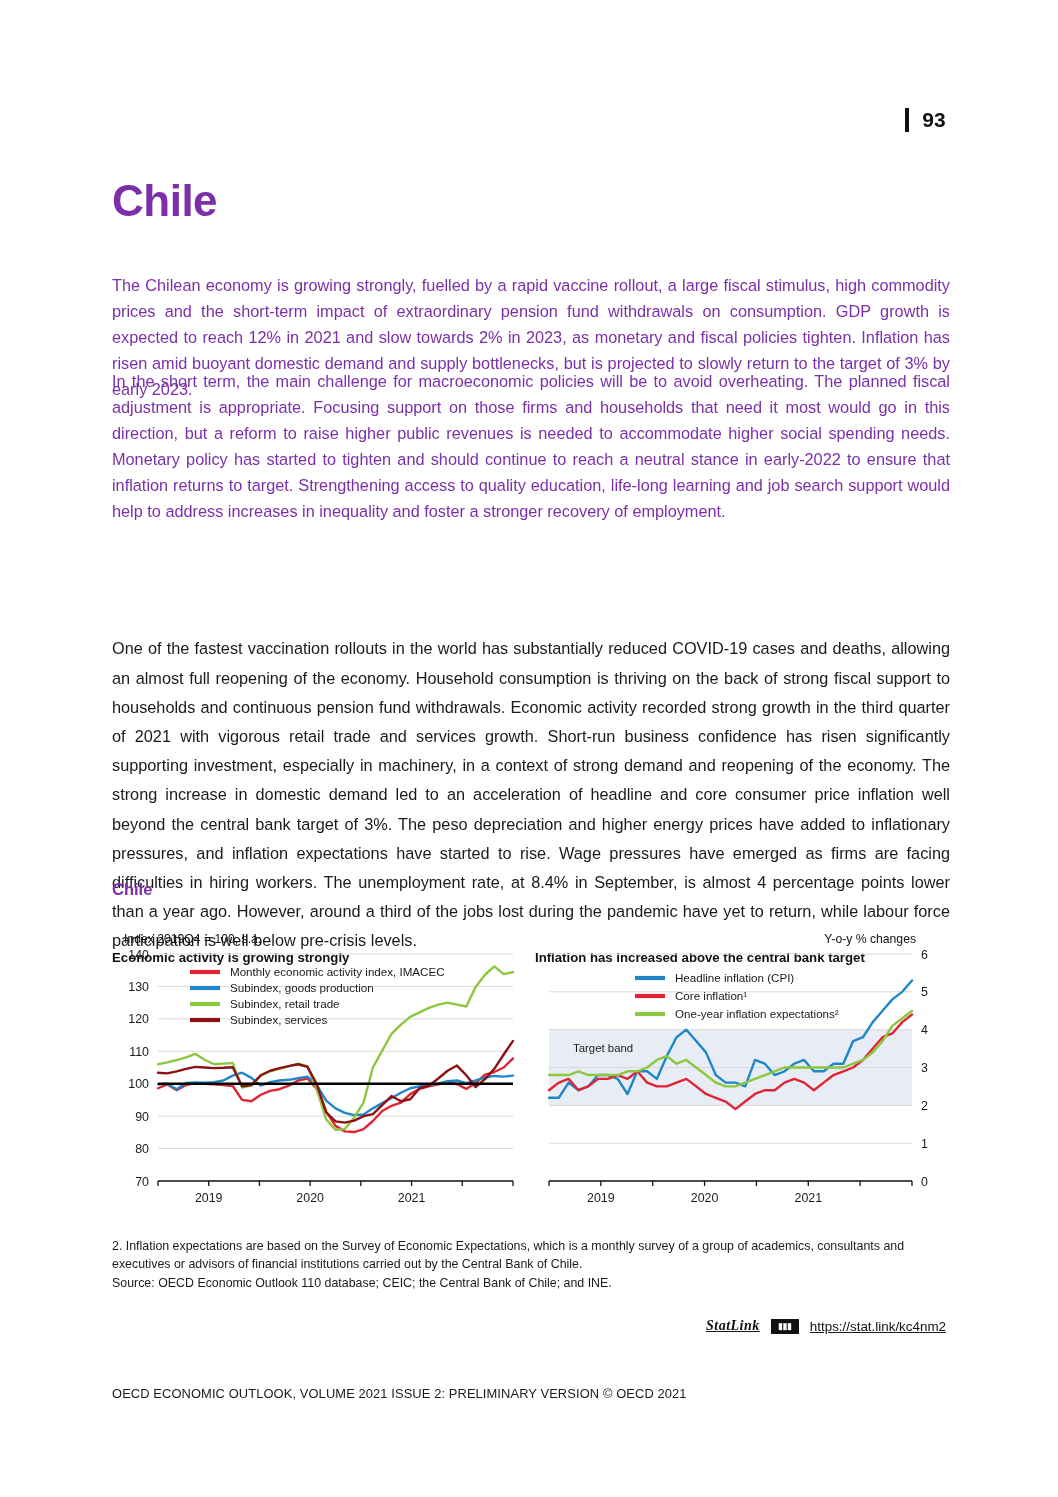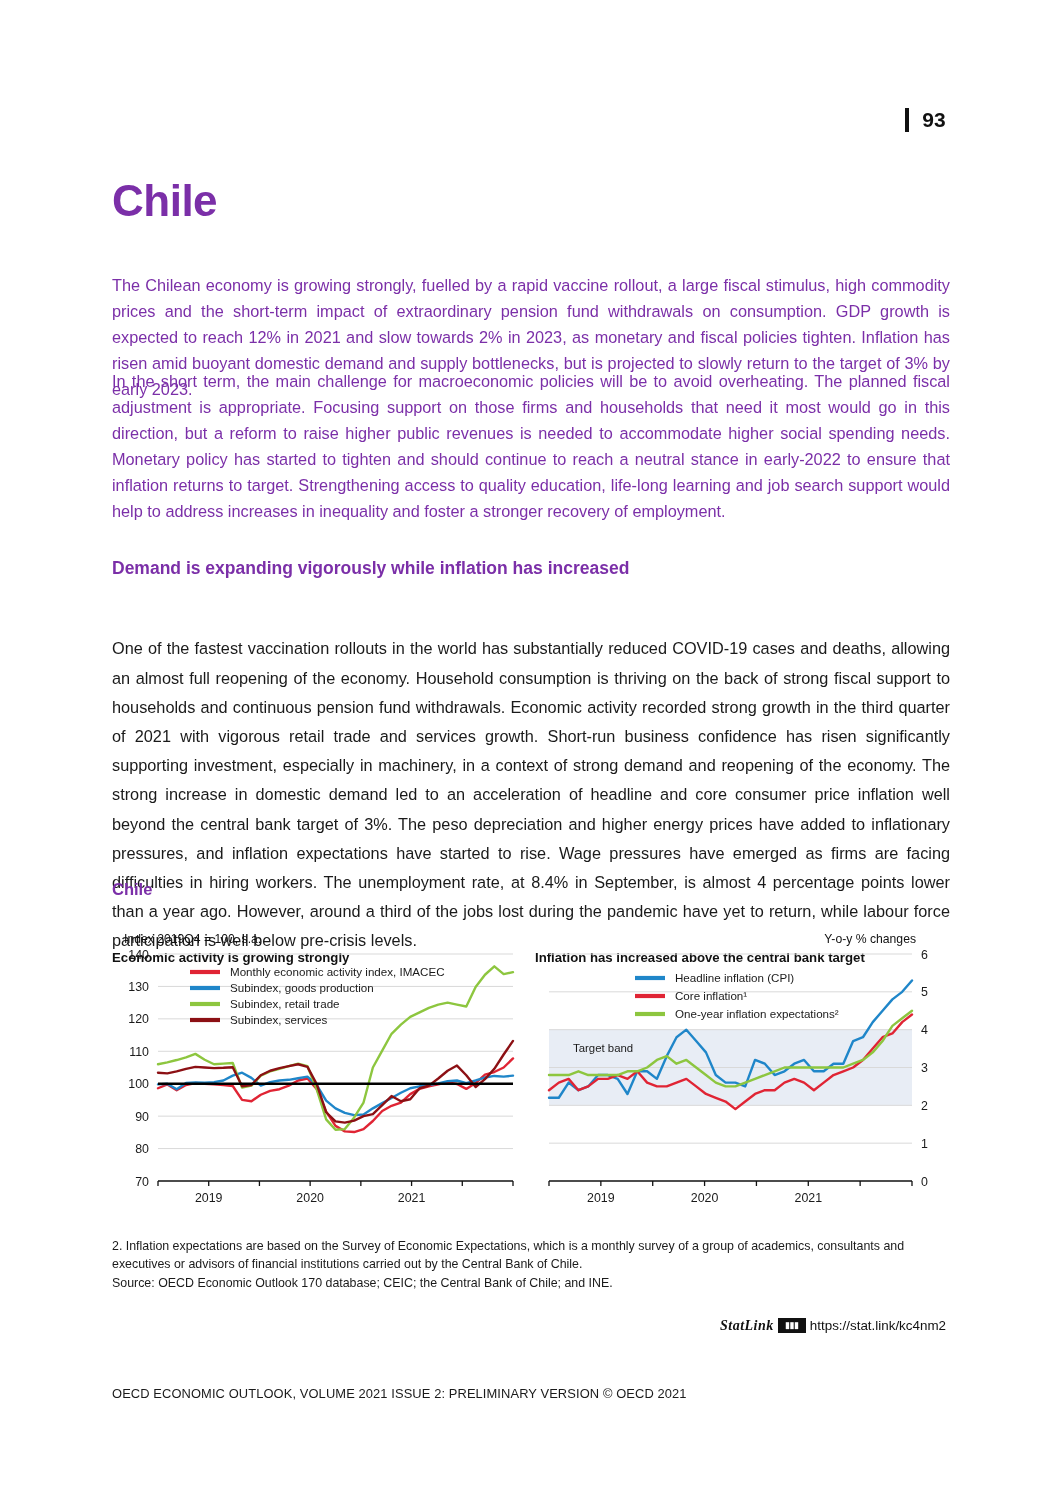--- a/index.html
+++ b/index.html
@@ -77,21 +77,21 @@
 
   
   .notes{
     position:absolute; left:112px; top:1237px; width:845px;
     font-size:12.4px; line-height:18.4px; color:#1a1a1a;
   }
   .notes div{ margin:0; }
 
   .statlink{
     position:absolute; right:112px; top:1318px;
-    display:flex; align-items:flex-start; gap:4px;
+    display:flex; align-items:center; gap:11px;text-decoration:underline;
   }
   .statlink-word{
     font-family:"Liberation Serif", serif;
     font-style:italic; font-weight:bold; font-size:14px;
     letter-spacing:.5px; color:#111;
   }
   .statlink-glyph{
     width:28px; height:15px; background:#111; color:#fff;
     font-size:9px; line-height:15px; text-align:center;
     font-family:"Liberation Sans", sans-serif; letter-spacing:-.5px;
@@ -111,21 +111,20 @@
   <div class="pagenum-wrap">
     <span class="pagenum-bar"></span>
     <span class="pagenum">93</span>
   </div>
 
   <h1 class="country-title">Chile</h1>
 
   <p class="lead p1">The Chilean economy is growing strongly, fuelled by a rapid vaccine rollout, a large fiscal stimulus, high commodity prices and the short-term impact of extraordinary pension fund withdrawals on consumption. GDP growth is expected to reach 12% in 2021 and slow towards 2% in 2023, as monetary and fiscal policies tighten. Inflation has risen amid buoyant domestic demand and supply bottlenecks, but is projected to slowly return to the target of 3% by early 2023.</p>
   <p class="lead p2">In the short term, the main challenge for macroeconomic policies will be to avoid overheating. The planned fiscal adjustment is appropriate. Focusing support on those firms and households that need it most would go in this direction, but a reform to raise higher public revenues is needed to accommodate higher social spending needs. Monetary policy has started to tighten and should continue to reach a neutral stance in early-2022 to ensure that inflation returns to target. Strengthening access to quality education, life-long learning and job search support would help to address increases in inequality and foster a stronger recovery of employment.</p>
 
-  <h2 class="subhead">Demand is expanding vigorously while inflation has increased</h2>
 
   <p class="body-par">One of the fastest vaccination rollouts in the world has substantially reduced COVID-19 cases and deaths, allowing an almost full reopening of the economy. Household consumption is thriving on the back of strong fiscal support to households and continuous pension fund withdrawals. Economic activity recorded strong growth in the third quarter of 2021 with vigorous retail trade and services growth. Short-run business confidence has risen significantly supporting investment, especially in machinery, in a context of strong demand and reopening of the economy. The strong increase in domestic demand led to an acceleration of headline and core consumer price inflation well beyond the central bank target of 3%. The peso depreciation and higher energy prices have added to inflationary pressures, and inflation expectations have started to rise. Wage pressures have emerged as firms are facing difficulties in hiring workers. The unemployment rate, at 8.4% in September, is almost 4 percentage points lower than a year ago. However, around a third of the jobs lost during the pandemic have yet to return, while labour force participation is well below pre-crisis levels.</p>
 
   <div class="fig-label">Chile</div>
 
   <div class="charts">
 
     <div class="chart left">
       <div class="chart-title">Economic activity is growing strongly</div>
       <div class="axis-note l">Index 2019Q4 = 100, s.a.</div>
@@ -213,21 +212,21 @@
           <text x="140" y="52.3" class="legend-text">Core inflation¹</text>
           <line x1="100" y1="66" x2="130" y2="66" stroke="#8DC63F" stroke-width="4.2"></line>
           <text x="140" y="70.3" class="legend-text">One-year inflation expectations²</text>
         </svg>
     </div>
 
   </div>
 
   <div class="notes">
     <div>2. Inflation expectations are based on the Survey of Economic Expectations, which is a monthly survey of a group of academics, consultants and executives or advisors of financial institutions carried out by the Central Bank of Chile.</div>
-    <div>Source: OECD Economic Outlook 170 database; CEIC; the Central Bank of Chile; and INE.</div>
+    <div>Source: OECD Economic Outlook 110 database; CEIC; the Central Bank of Chile; and INE.</div>
   </div>
 
   <div class="statlink">
     <span class="statlink-word">StatLink</span>
     <span class="statlink-glyph">▮▮▮</span>
     <span class="statlink-url">https://stat.link/kc4nm2</span>
   </div>
 
   <div class="footer">OECD ECONOMIC OUTLOOK, VOLUME 2021 ISSUE 2: PRELIMINARY VERSION © OECD 2021</div>
 

